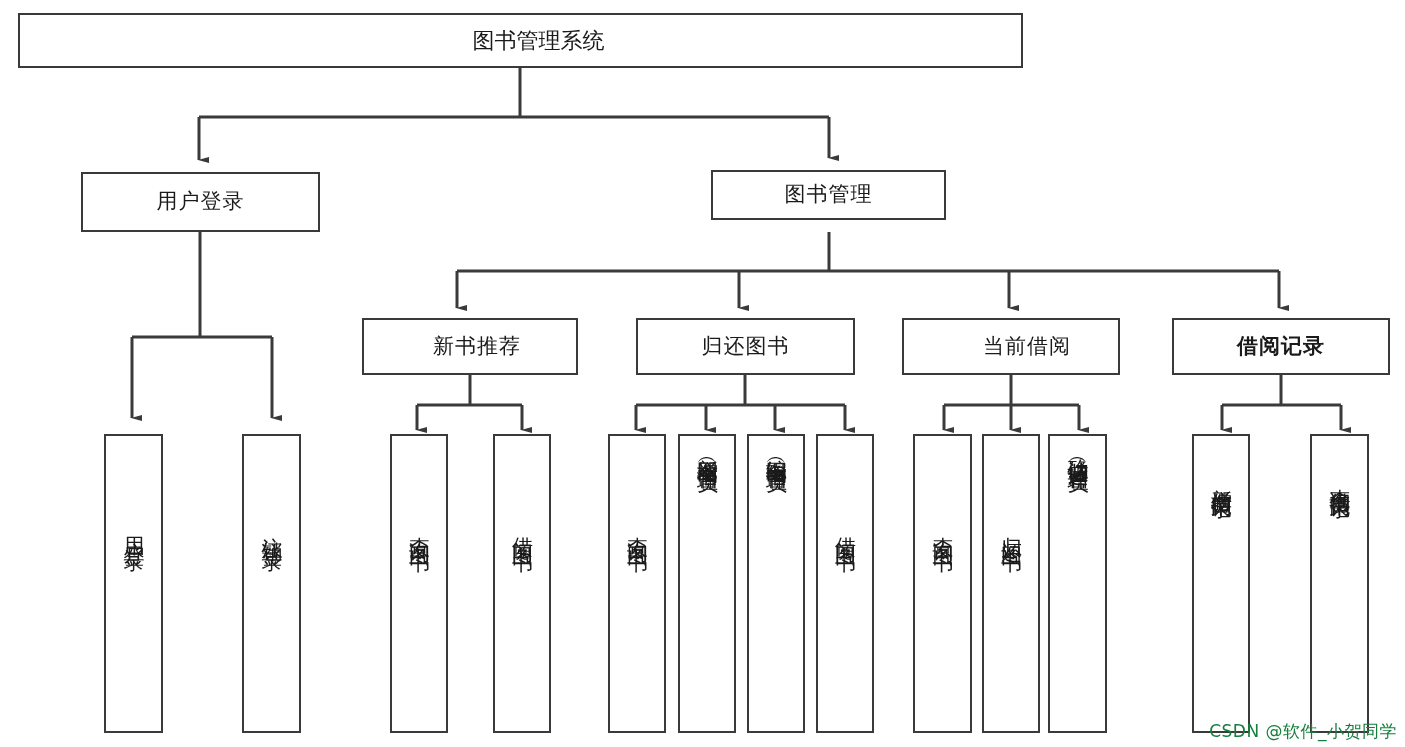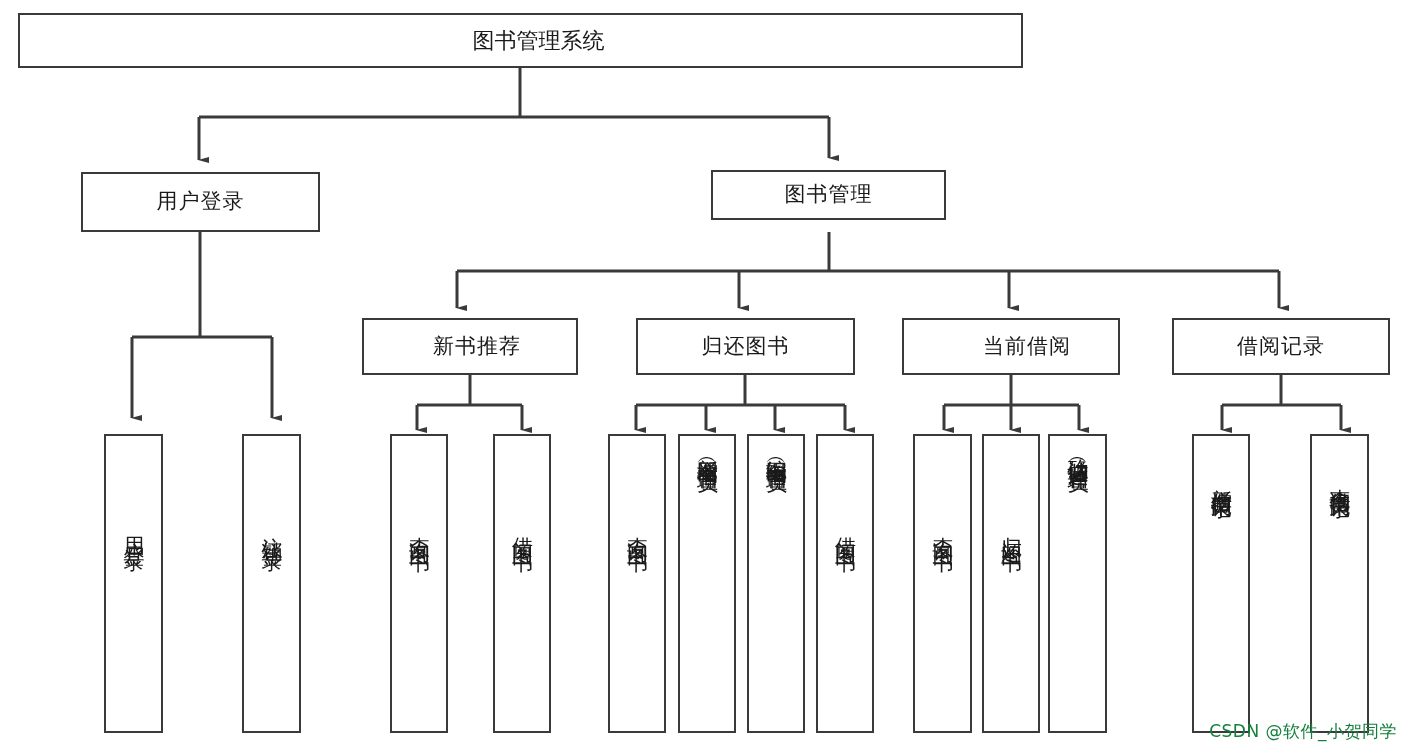--- a/index.html
+++ b/index.html
@@ -143,21 +143,21 @@
 
   <div class="node h" style="left:362px; top:318px; width:216px; height:57px;padding-left:14px;">
     <span>新书推荐</span>
   </div>
   <div class="node h" style="left:636px; top:318px; width:219px; height:57px;">
     <span>归还图书</span>
   </div>
   <div class="node h" style="left:902px; top:318px; width:218px; height:57px;padding-left:32px;">
     <span>当前借阅</span>
   </div>
-  <div class="node h" style="left:1172px; top:318px; width:218px; height:57px;">
+  <div class="node h" style="left:1172px; top:318px; width:218px; height:57px;font-weight:bold;">
     <span>借阅记录</span>
   </div>
 
   <div class="node v" style="left:104px; top:434px; width:59px; height:299px;">
     <span class="vtext" style="margin-top:80px;">用户登录</span>
   </div>
   <div class="node v" style="left:242px; top:434px; width:59px; height:299px;">
     <span class="vtext" style="margin-top:80px;">注销登录</span>
   </div>
 

